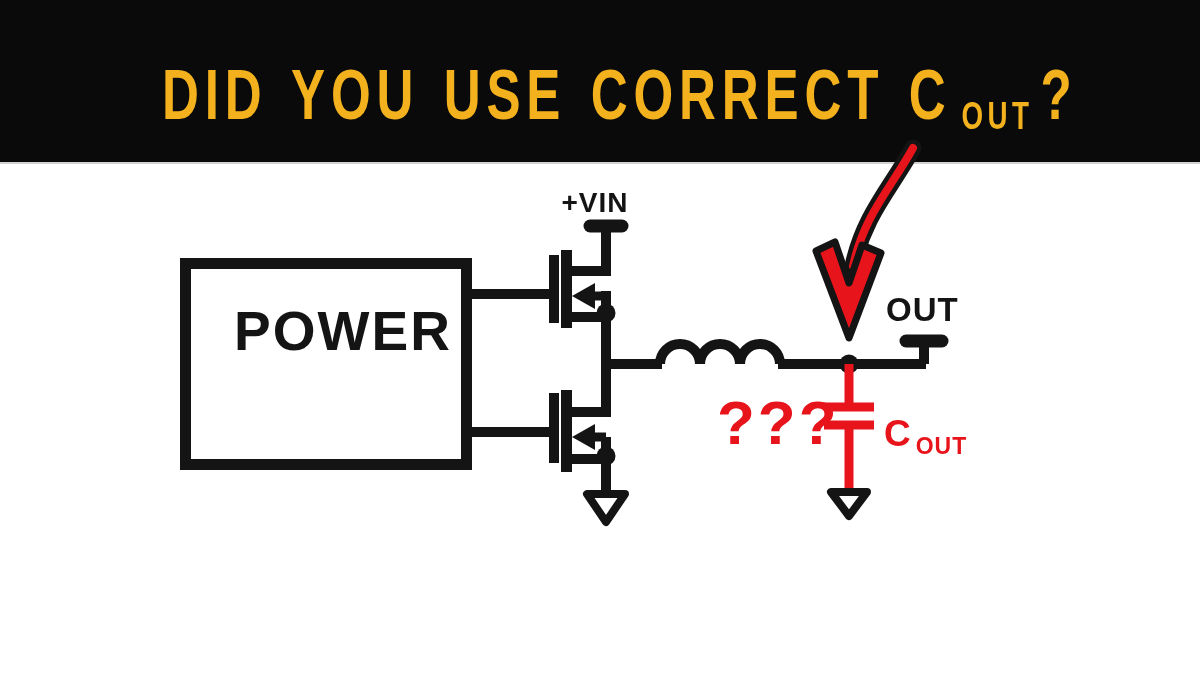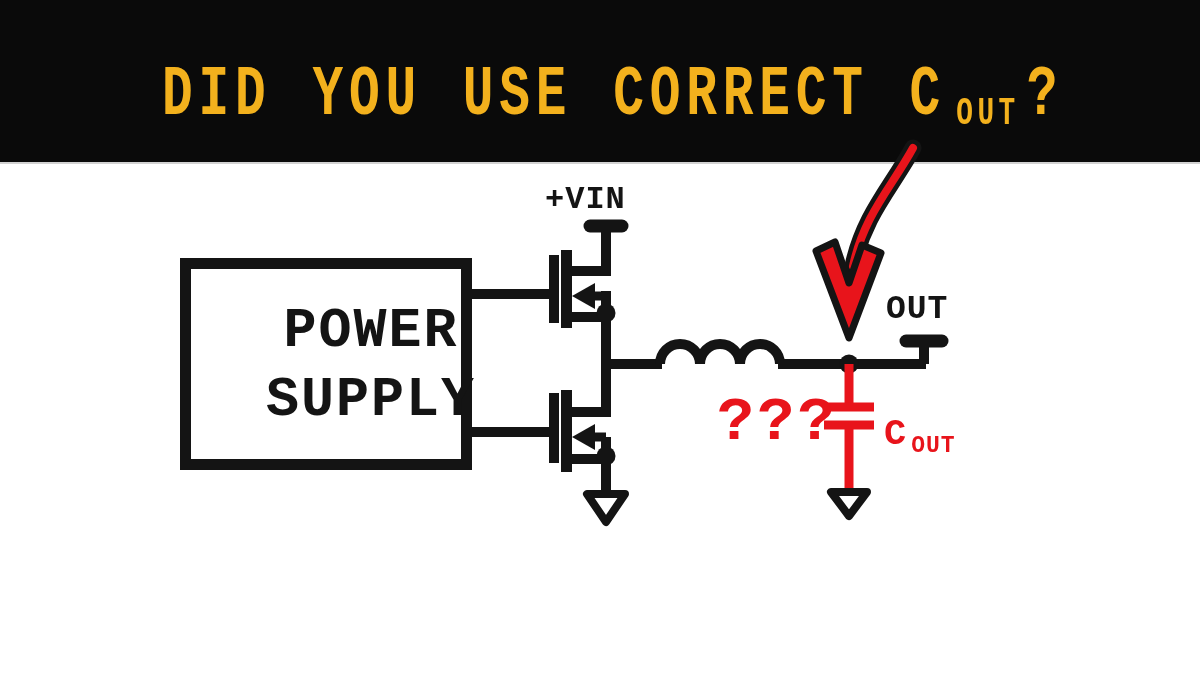--- a/index.html
+++ b/index.html
@@ -1,40 +1,40 @@
 <!DOCTYPE html>
 <html><head>
 <meta charset="utf-8">
 <style>
   html,body{margin:0;padding:0;background:#ffffff;}
   .stage{
     position:relative;width:1200px;height:675px;overflow:hidden;background:#ffffff;
-    font-family:Liberation Mono, monospace;
+    font-family:Liberation Sans, sans-serif;
   }
   
   .banner{
     position:absolute;left:0;top:0;width:1200px;height:162px;
     background:#0a0a0a;border-bottom:2px solid #d2d2d2;
   }
   .title{
     position:absolute;top:57px;left:0;width:100%;margin:0;
     text-align:center;white-space:nowrap;
     color:#f3b11d;font-weight:bold;font-size:70px;line-height:1.1;
     letter-spacing:8px;word-spacing:6px;
     transform:scaleX(0.73);transform-origin:50% 50%;
   }
   .t-sub{font-size:38px;position:relative;top:10px;margin-left:14px;letter-spacing:6px;}
   .t-q{margin-left:10px;}
   
   .circuit{position:absolute;left:0;top:0;width:1200px;height:675px;}
   
   .lbl{position:absolute;font-weight:bold;color:#141414;white-space:nowrap;}
-  .lbl-vin{left:545px;top:181px;width:100px;font-size:32px;letter-spacing:1px;}
+  .lbl-vin{left:545px;top:187px;width:100px;text-align:center;font-size:28px;letter-spacing:1px;}
   .lbl-out{left:886px;top:291px;font-size:33px;letter-spacing:1px;}
-  .lbl-ps{left:191px;top:297px;width:304px;text-align:center;font-size:55px;line-height:69px;letter-spacing:2px;padding-left:28px;}
+  .lbl-ps{left:191px;top:297px;width:304px;text-align:center;font-size:55px;line-height:69px;letter-spacing:2px;}
   .lbl-qqq{left:717px;top:387px;font-size:62px;letter-spacing:3px;color:#e8141b;}
   .lbl-cout{left:884px;top:399px;color:#e8141b;font-size:37px;margin-top:14px;}
   .lbl-cout .c-sub{font-size:23px;position:relative;top:8px;margin-left:5px;letter-spacing:1px;}
 </style>
 </head>
 <body>
 
 <div class="stage">
 
   <div class="banner">
@@ -98,20 +98,19 @@
       <path d="M913 148 C 891 188 864 215 853 266" stroke="#e8141b" stroke-width="8" fill="none" stroke-linecap="round"></path>
       <path d="M816 251 L835 242 L849 283 L862 245 L881 253 L849 338 Z" fill="#e8141b" stroke="#141414" stroke-width="7" stroke-linejoin="round"></path>
     </g>
   </svg>
 
   <div class="lbl lbl-vin">+VIN</div>
   <div class="lbl lbl-out">OUT</div>
 
   <div class="lbl lbl-ps">
     <div>POWER</div>
-    <div>SUPPLY</div>
   </div>
 
   <div class="lbl lbl-qqq">???</div>
 
   <div class="lbl lbl-cout"><span>C</span><span class="c-sub">OUT</span></div>
 
 </div>
 
 </body></html>

